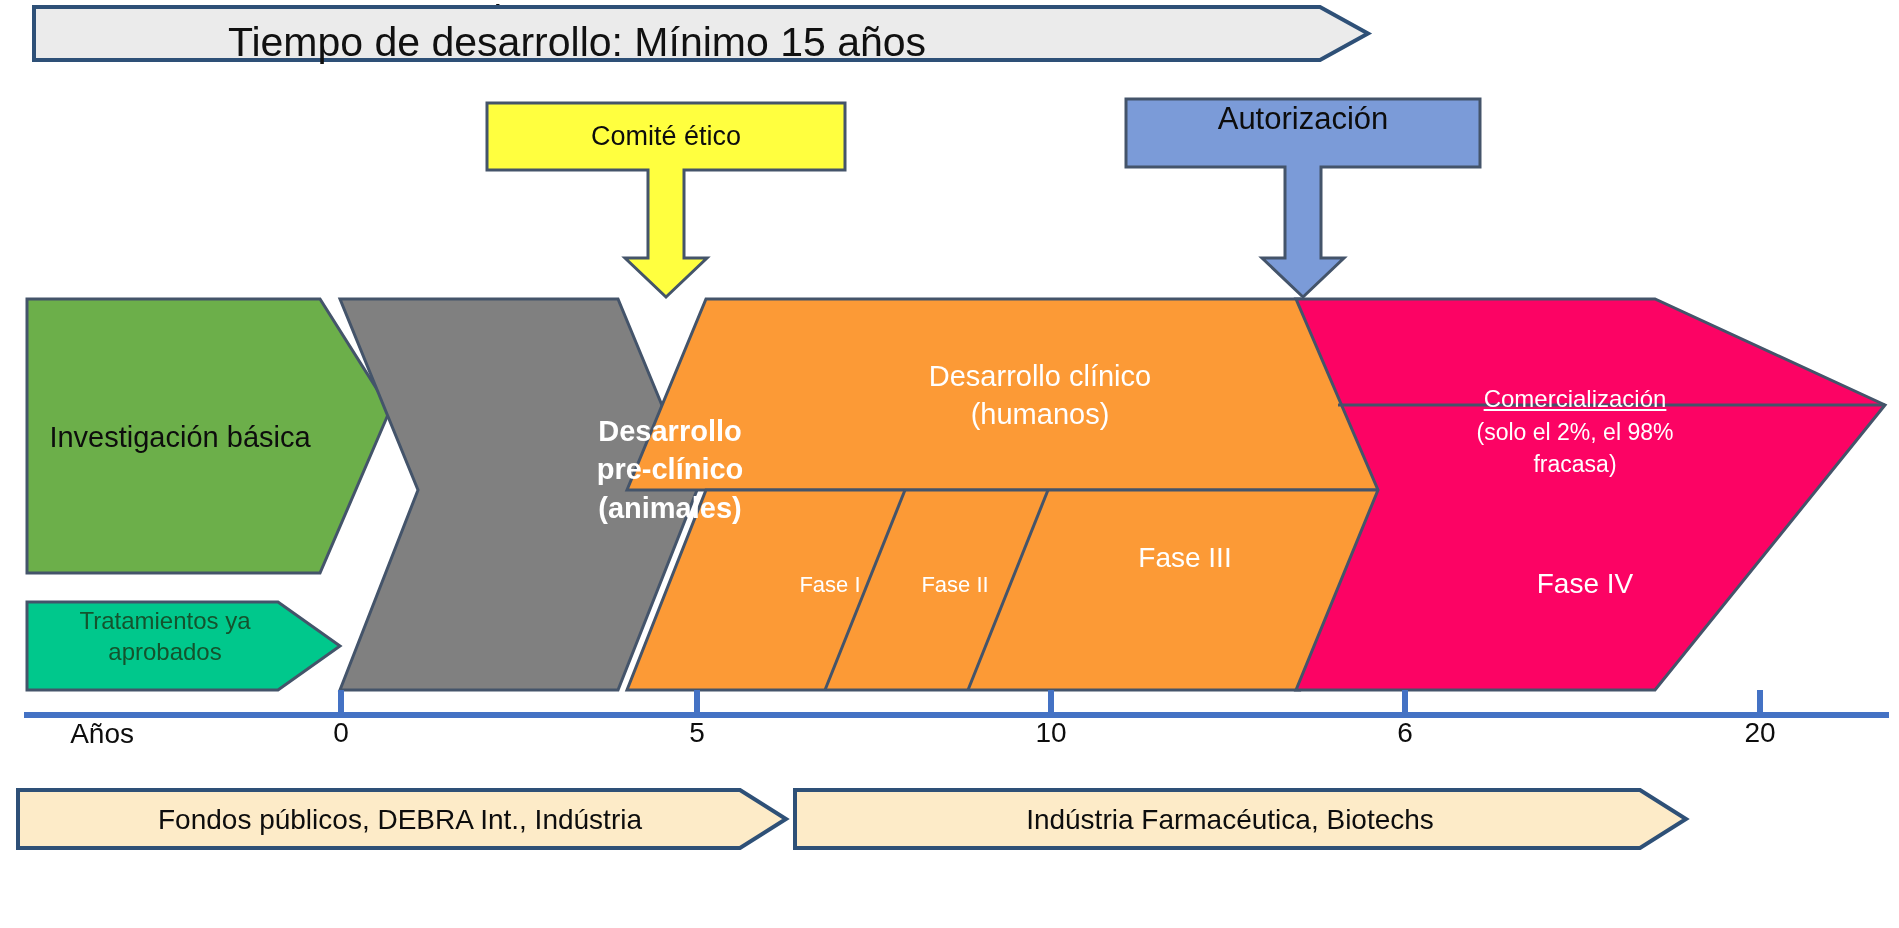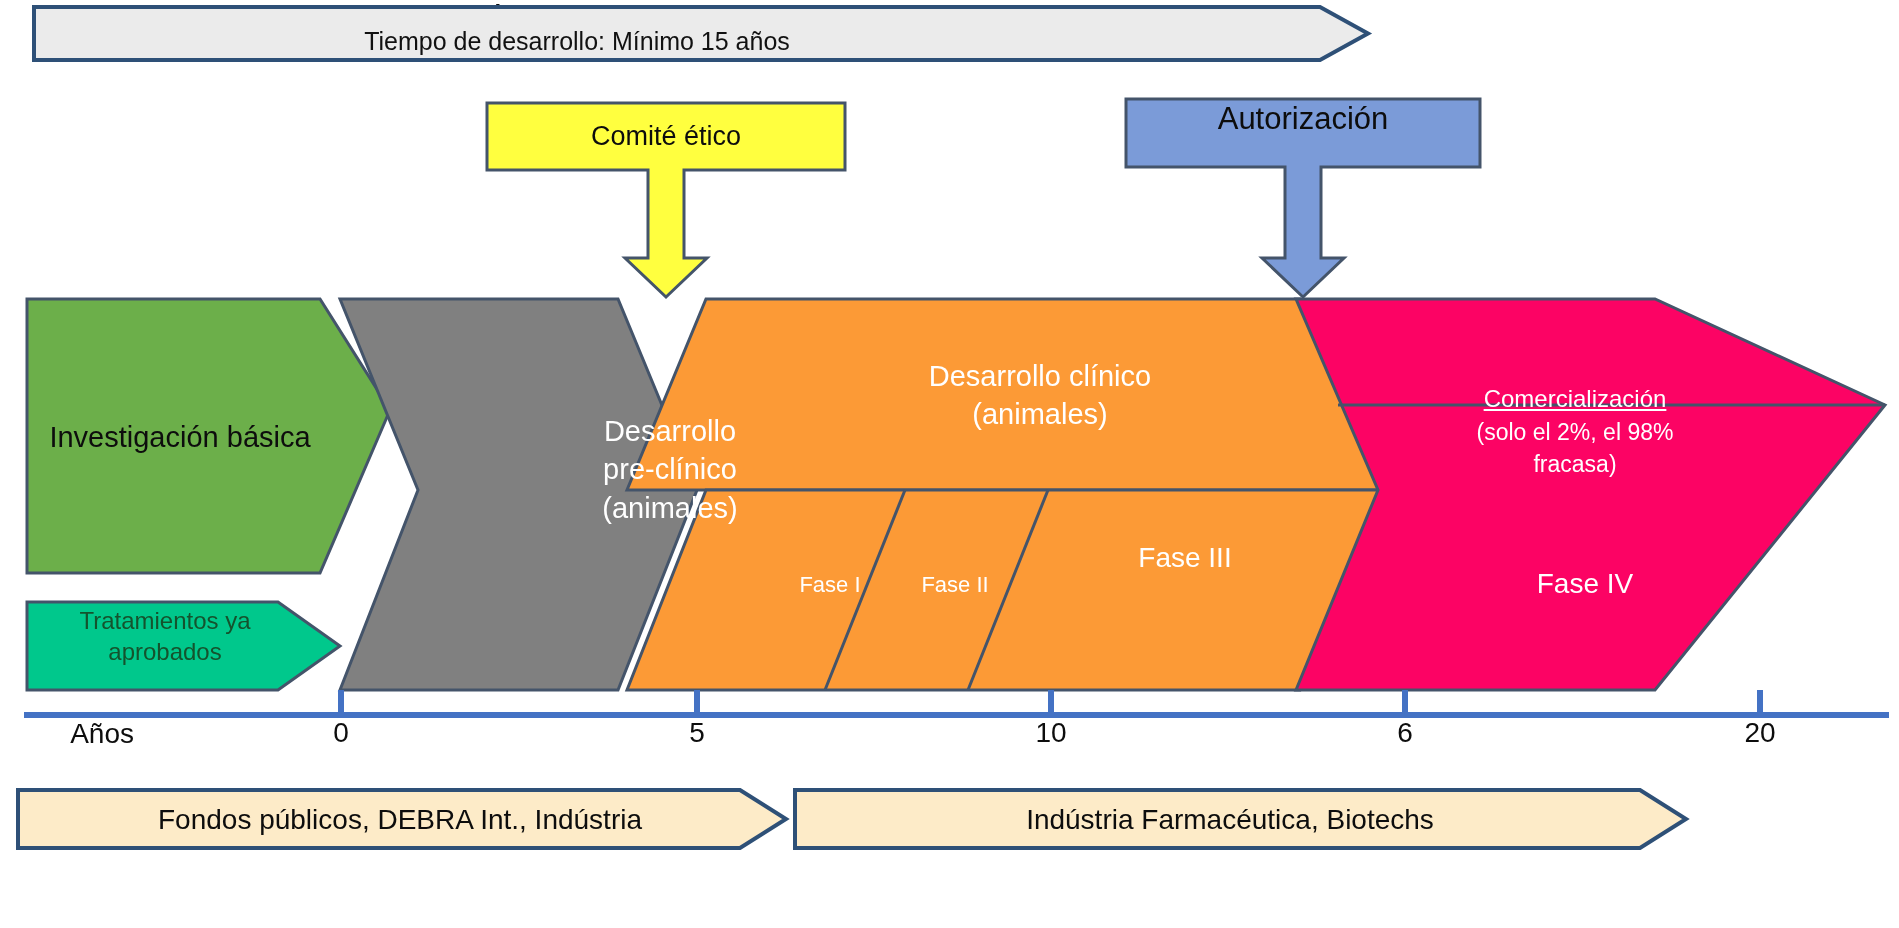--- a/index.html
+++ b/index.html
@@ -10,21 +10,21 @@
   .stage{position:absolute;left:0;top:0;width:1899px;height:928px;}
   .svgroot{position:absolute;left:0;top:0;}
 
   .lbl{position:absolute;text-align:center;line-height:1.18;
        white-space:pre-line;pointer-events:none;}
 
   
   #banner-text{
     left:32px;top:5px;width:1090px;height:74px;
     display:flex;align-items:center;justify-content:center;
-    font-size:25px;color:#111111;
+    font-size:41px;color:#111111;
   }
   
   #comite-text{
     left:487px;top:103px;width:358px;height:67px;
     display:flex;align-items:center;justify-content:center;
     font-size:27px;color:#0d0d0d;
   }
   #autorizacion-text{
     left:1126px;top:85px;width:354px;height:68px;
     display:flex;align-items:center;justify-content:center;
@@ -34,21 +34,21 @@
   #basica-text{
     left:30px;top:420px;width:300px;
     font-size:29px;color:#0d0d0d;
   }
   #tratamientos-text{
     left:40px;top:605px;width:250px;
     font-size:24px;color:#14532d;line-height:1.3;
   }
   #preclinico-text{
     left:555px;top:412px;width:230px;
-    font-size:29px;color:#ffffff;line-height:1.32;
+    font-size:29px;color:#ffffff;line-height:1.32;font-weight:bold;
   }
   #clinico-text{
     left:840px;top:357px;width:400px;
     font-size:29px;color:#ffffff;line-height:1.32;
   }
   #comerc-text{
     left:1410px;top:350px;width:330px;
     font-size:23px;color:#ffffff;line-height:1.38;
   }
   #comerc-text .big{font-size:24px;display:block;margin-bottom:2px;text-decoration:underline;}
@@ -141,21 +141,21 @@
   <div class="lbl" id="basica-text">Investigación básica</div>
 
   <div class="lbl" id="tratamientos-text">Tratamientos ya
 aprobados</div>
 
   <div class="lbl" id="preclinico-text">Desarrollo
 pre-clínico
 (animales)</div>
 
   <div class="lbl" id="clinico-text">Desarrollo clínico
-(animales)</div>
+(humanos)</div>
 
   <div class="lbl" id="comerc-text">
     <span class="big">Comercialización</span><span>(solo el 2%, el 98%
 fracasa)</span>
   </div>
 
   <div class="lbl fase" id="fase1-text">Fase I</div>
   <div class="lbl fase" id="fase2-text">Fase II</div>
   <div class="lbl fase" id="fase3-text">Fase III</div>
   <div class="lbl fase" id="fase4-text">Fase IV</div>

